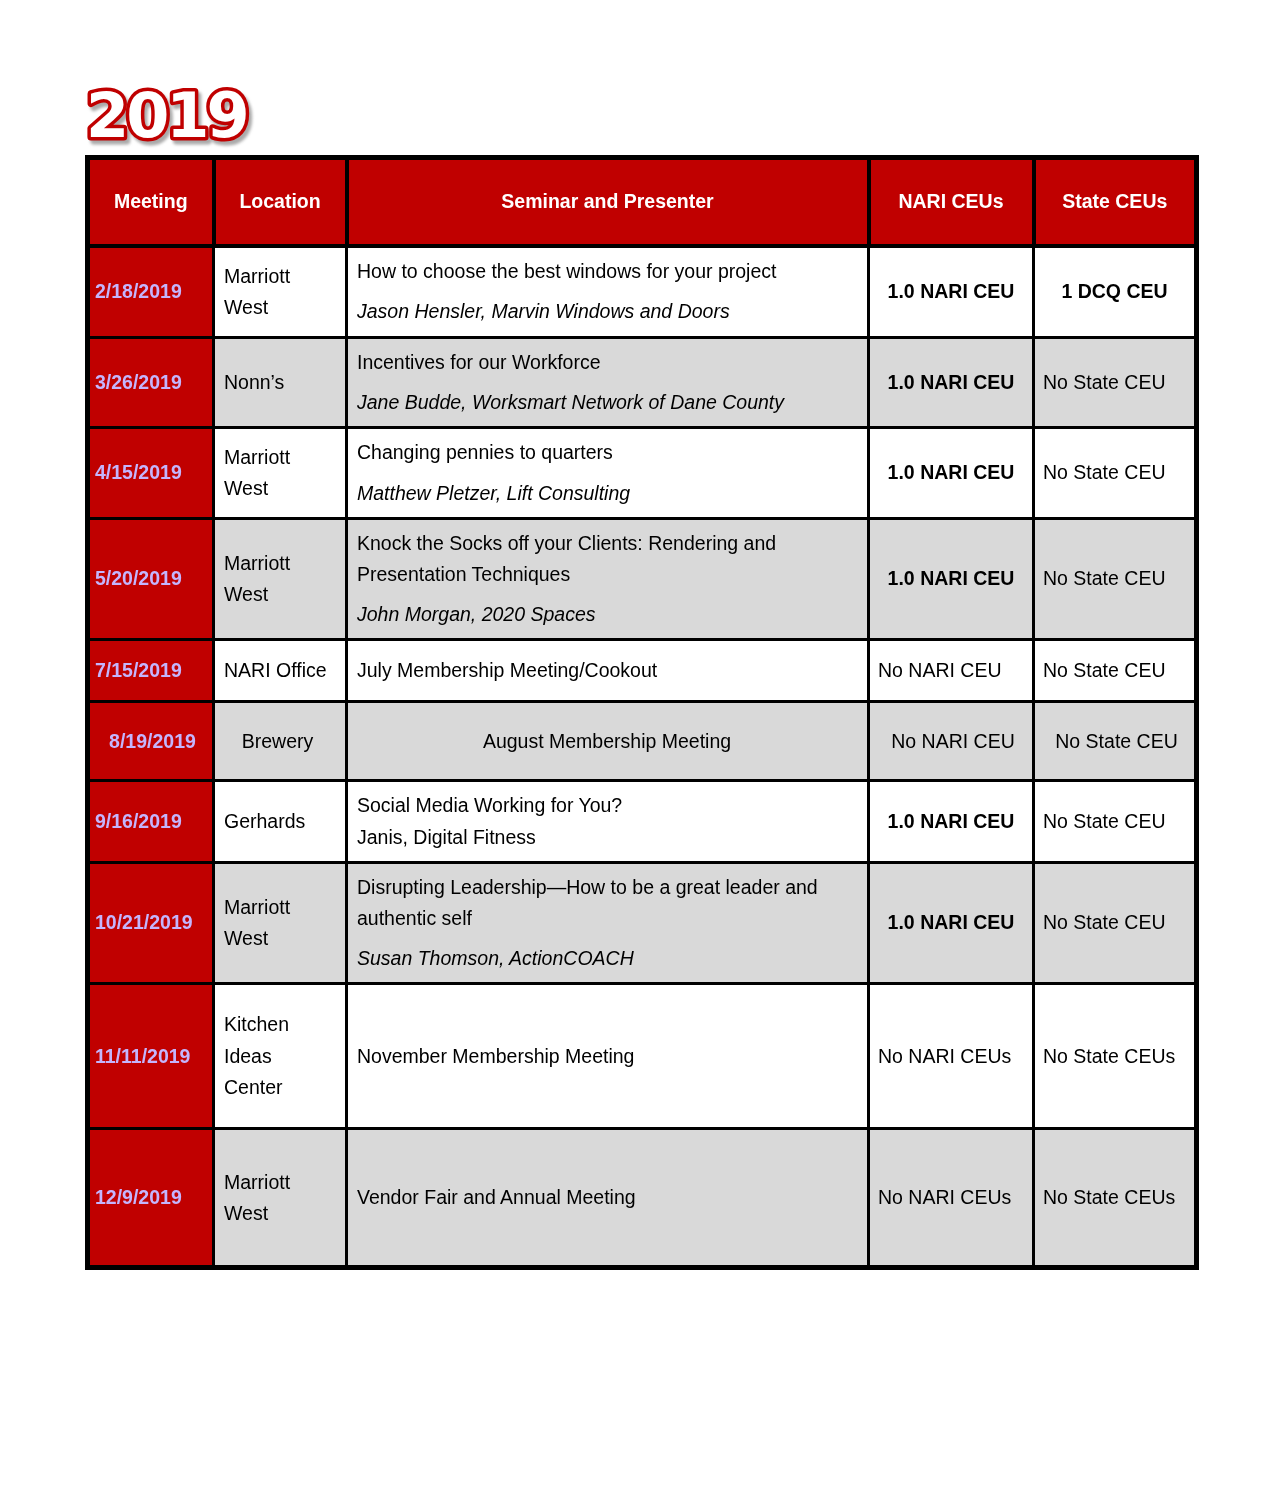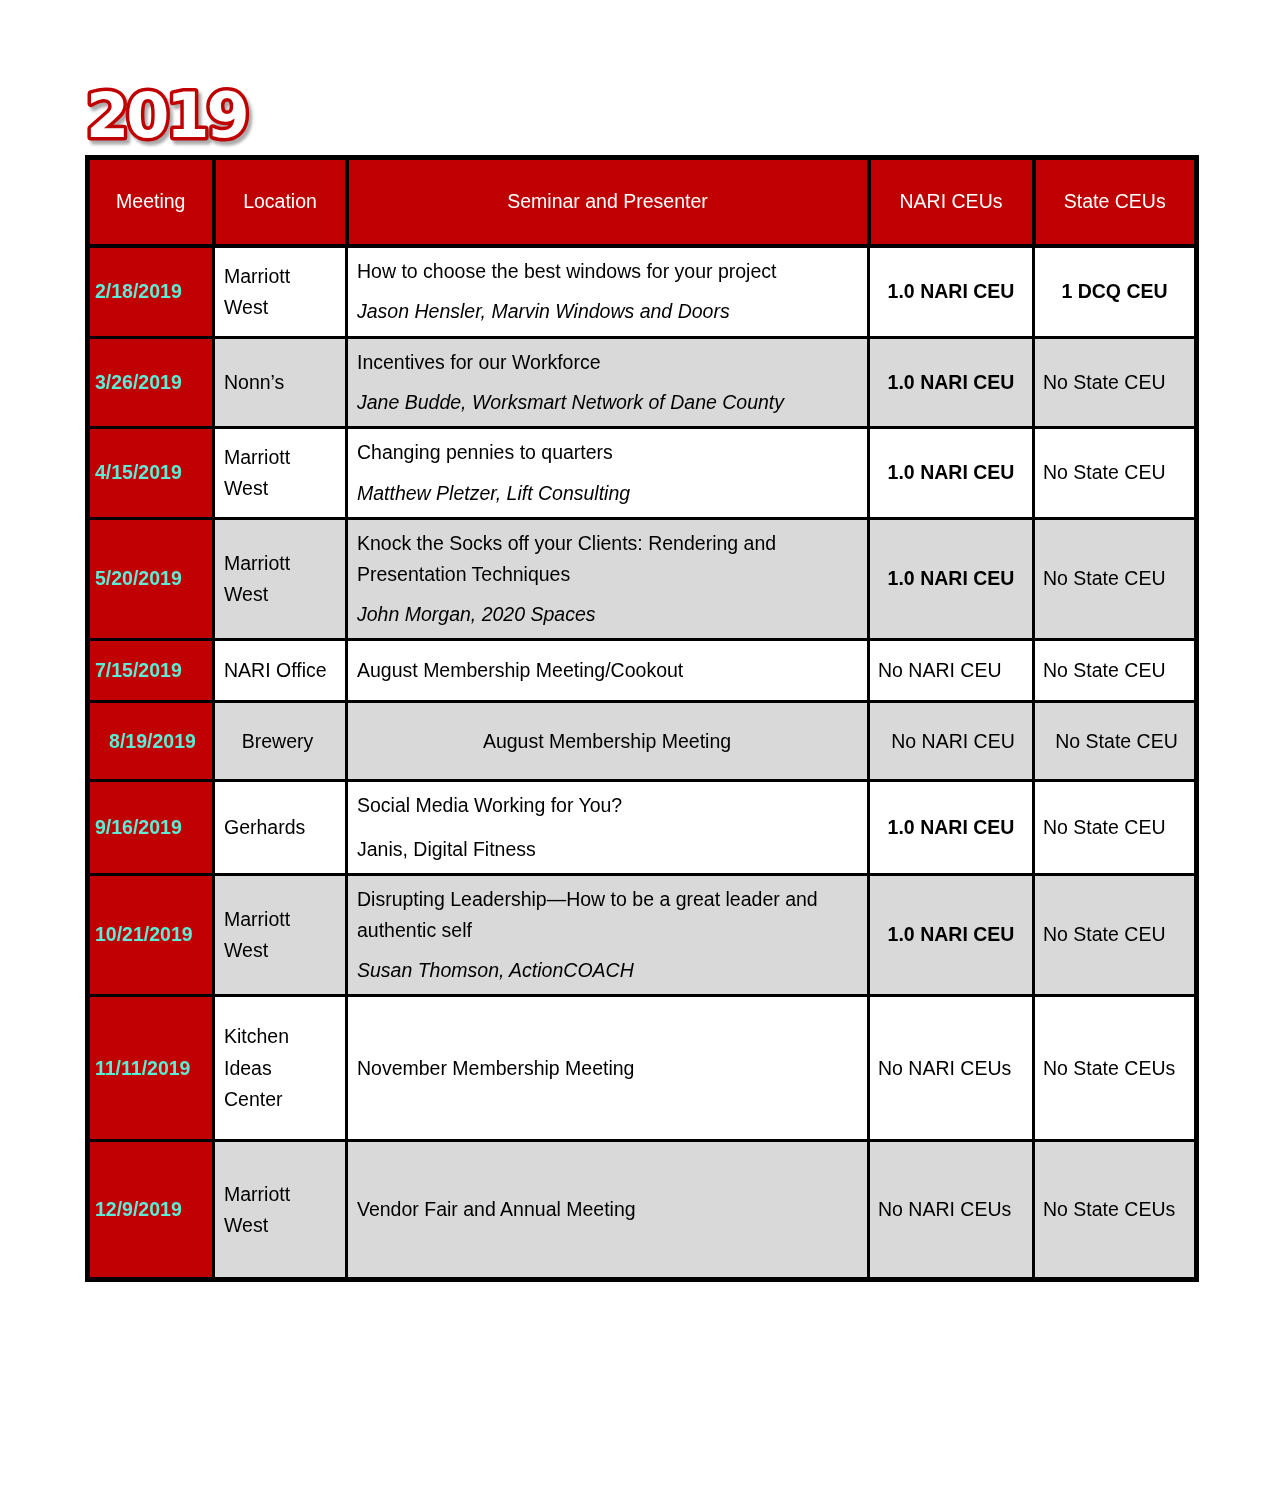--- a/index.html
+++ b/index.html
@@ -9,40 +9,40 @@
   .year-title { position:absolute; left:80px; top:75px; width:220px; height:82px; }
 
   table.schedule {
     position:absolute; left:85px; top:155px;
     width:1109px; border-collapse:collapse; table-layout:fixed;
     background:#ffffff;
     border:5px solid #000000;
     font-size:19.5px; color:#000000;
   }
   th {
-    background:#C00000; color:#ffffff; font-weight:normal;
+    background:#C00000; color:#ffffff; font-weight:bold;
     border:4px solid #000000; text-align:center; vertical-align:middle;
     font-size:19.5px; padding:0 2px;
   }
   thead tr { height:88px; }
   td {
     border:3px solid #000000; vertical-align:middle;
     line-height:1.6; background:#ffffff;
   }
   tbody tr:nth-child(even) td { background:#D9D9D9; }
   td.date {
-    background:#C00000 !important; color:#5eead4; font-weight:bold;
+    background:#C00000 !important; color:#c4b5fd; font-weight:bold;
     padding:2px 2px 2px 5px;
   }
   td.location { padding:6px 14px 6px 9px; }
   td.seminar  { padding:8px 10px 8px 9px; }
   td.ceu      { padding:2px 4px 2px 8px; }
   td.ceu.bold { font-weight:bold; text-align:center; padding:2px; }
   .presenter { font-style:italic; margin-top:9px; }
-  .presenter-plain { margin-top:12px; }
+  .presenter-plain { margin-top:0; }
   .presenter:empty, .presenter-plain:empty { display:none; }
 
   
   tbody tr:nth-child(1)  { height:92px;  }
   tbody tr:nth-child(2)  { height:86px;  }
   tbody tr:nth-child(3)  { height:77px;  }
   tbody tr:nth-child(4)  { height:121px; }
   tbody tr:nth-child(5)  { height:62px;  }
   tbody tr:nth-child(6)  { height:79px;text-align:center;  }
   tbody tr:nth-child(7)  { height:75px;  }
@@ -131,21 +131,21 @@
         </td>
         <td class="ceu bold">1.0 NARI CEU</td>
         <td class="ceu">No State CEU</td>
       </tr>
 
 
       <tr>
         <td class="date">7/15/2019</td>
         <td class="location">NARI Office</td>
         <td class="seminar">
-          <div class="title">August Membership Meeting/Cookout</div>
+          <div class="title">July Membership Meeting/Cookout</div>
 
         </td>
         <td class="ceu">No NARI CEU</td>
         <td class="ceu">No State CEU</td>
       </tr>
 
       <tr>
         <td class="date">8/19/2019</td>
         <td class="location">Brewery</td>
         <td class="seminar">

